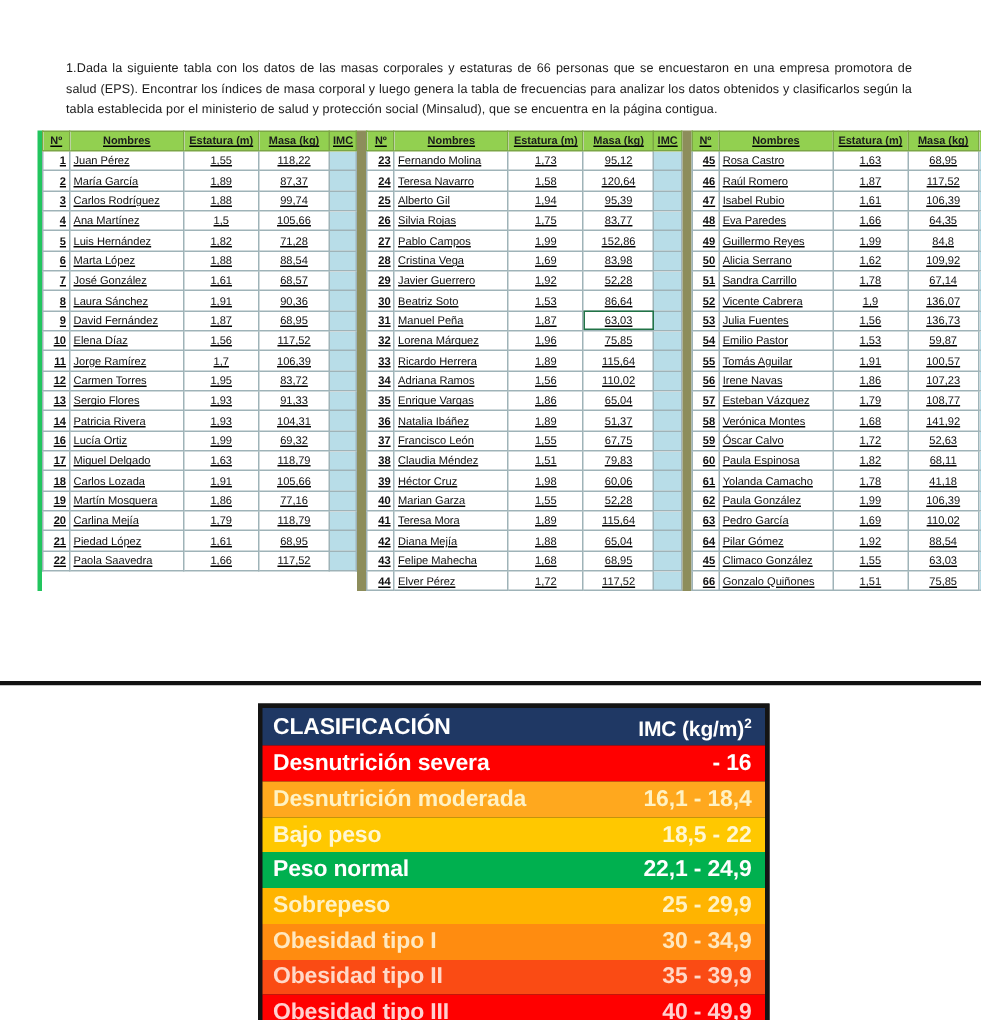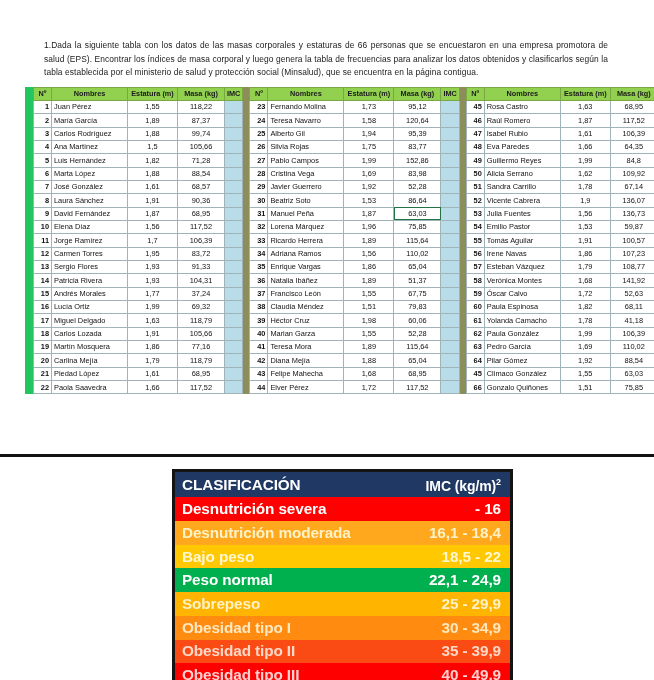--- a/index.html
+++ b/index.html
@@ -27,21 +27,22 @@
     position: relative;
     margin: 3px 0 0 0;
     padding: 0;
     width: 654px;
   }
   #sheet {
     display: flex;
     margin-left: 25px;
     width: 512px;
     background: #ffffff;
-    border-left: 8px solid #22c55e;
+    border-left: 3px solid #22c55e;
+    text-decoration: underline;
   }
   .block { flex: 0 0 auto; }
   .sep {
     flex: 0 0 auto;
     width: 6px;
     background: #8d8d5b;
   }
 
   table.grid {
     border-collapse: collapse;
@@ -246,27 +247,20 @@
               <td class="imc"></td>
             </tr>
             <tr>
               <td class="num">14</td>
               <td class="name">Patricia Rivera</td>
               <td class="est">1,93</td>
               <td class="mass">104,31</td>
               <td class="imc"></td>
             </tr>
             <tr>
-              <td class="num">15</td>
-              <td class="name">Andrés Morales</td>
-              <td class="est">1,77</td>
-              <td class="mass">37,24</td>
-              <td class="imc"></td>
-            </tr>
-            <tr>
               <td class="num">16</td>
               <td class="name">Lucía Ortiz</td>
               <td class="est">1,99</td>
               <td class="mass">69,32</td>
               <td class="imc"></td>
             </tr>
             <tr>
               <td class="num">17</td>
               <td class="name">Miguel Delgado</td>
               <td class="est">1,63</td>

